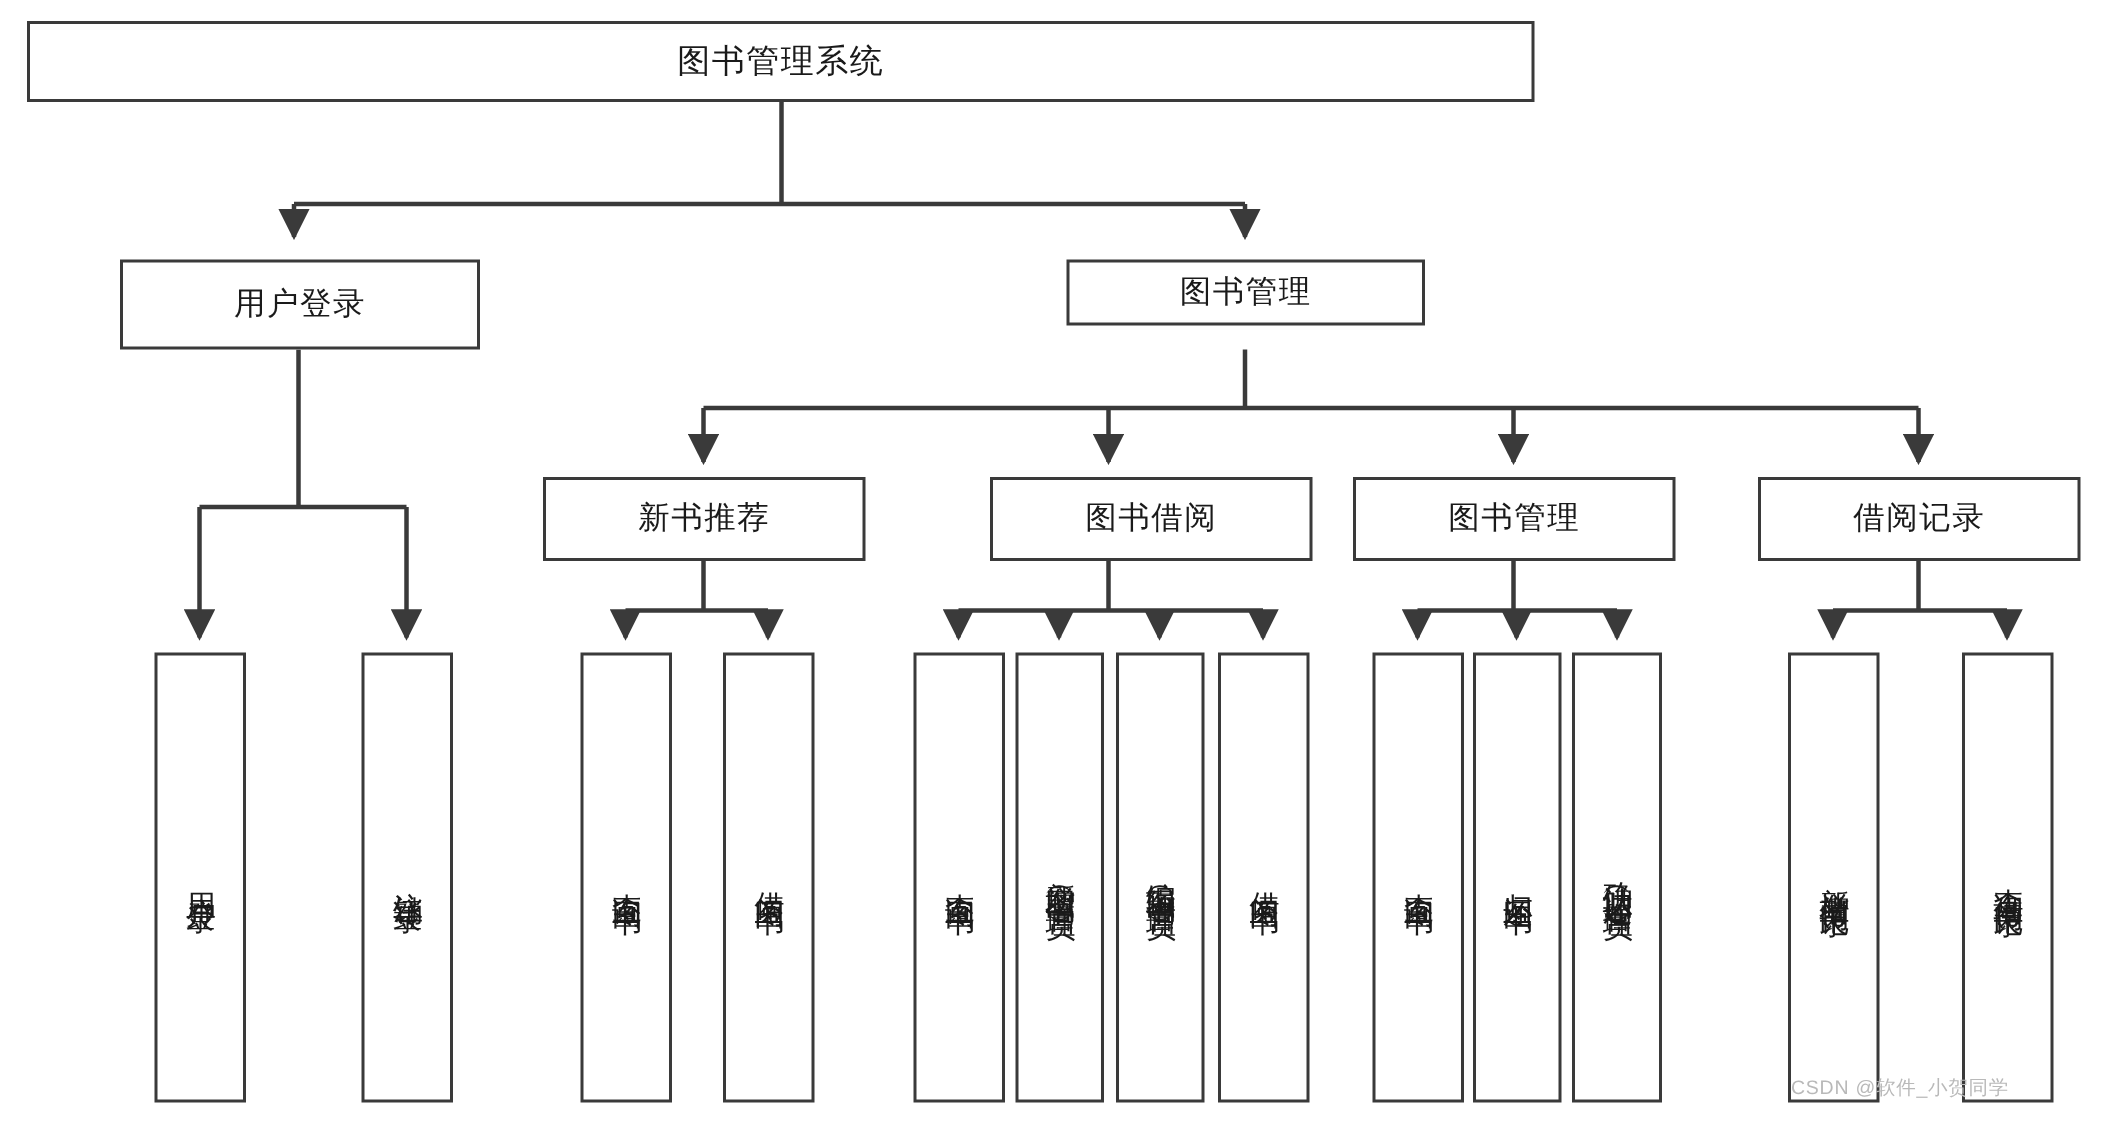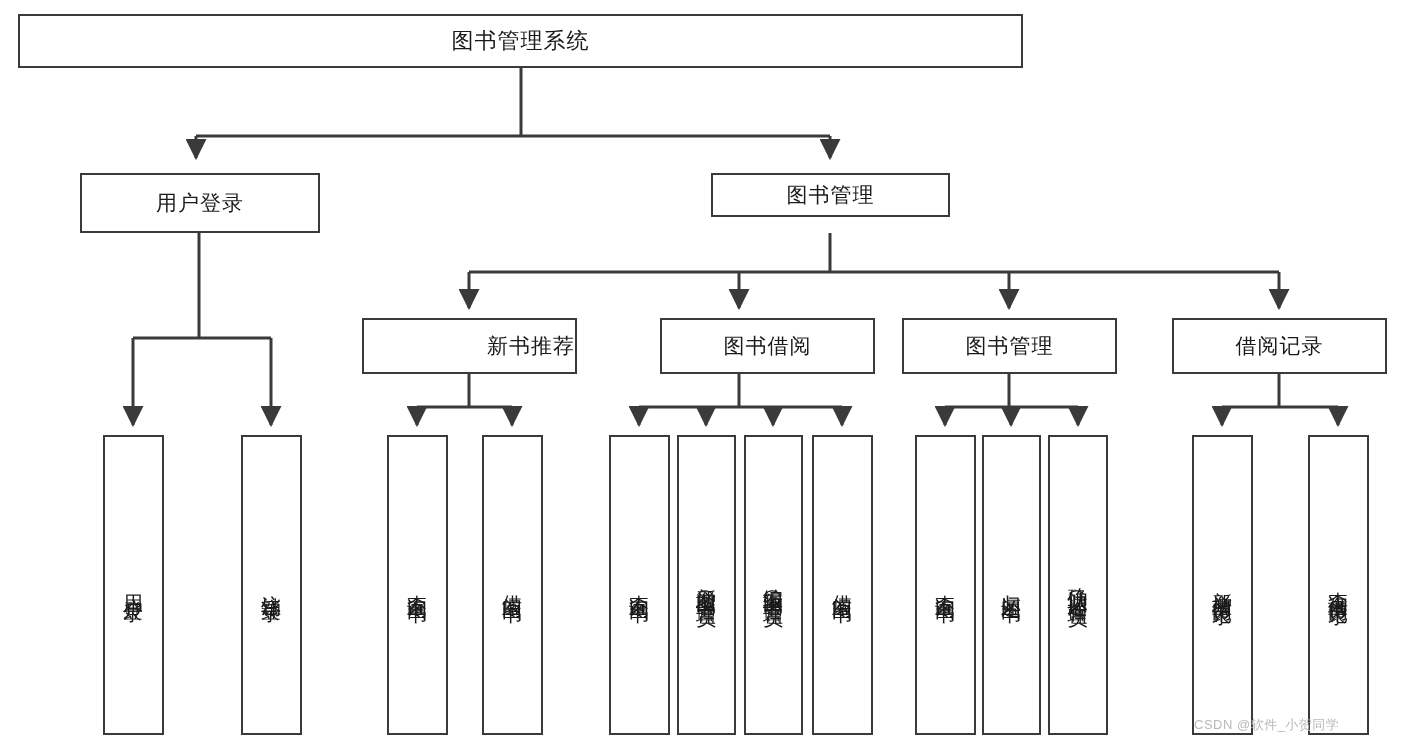--- a/index.html
+++ b/index.html
@@ -121,21 +121,21 @@
     <span class="label">图书管理系统</span>
   </div>
 
   <div class="node" style="left:80px; top:173px; width:240px; height:60px;">
     <span class="label">用户登录</span>
   </div>
   <div class="node" style="left:711px; top:173px; width:239px; height:44px;">
     <span class="label">图书管理</span>
   </div>
 
-  <div class="node" style="left:362px; top:318px; width:215px; height:56px;justify-content:flex-end;">
+  <div class="node" style="left:362px; top:318px; width:215px; height:56px;">
     <span class="label">新书推荐</span>
   </div>
   <div class="node" style="left:632px; top:318px; width:215px; height:56px;margin-left:28px;">
     <span class="label">图书借阅</span>
   </div>
   <div class="node" style="left:902px; top:318px; width:215px; height:56px;">
     <span class="label">图书管理</span>
   </div>
   <div class="node" style="left:1172px; top:318px; width:215px; height:56px;">
     <span class="label">借阅记录</span>

